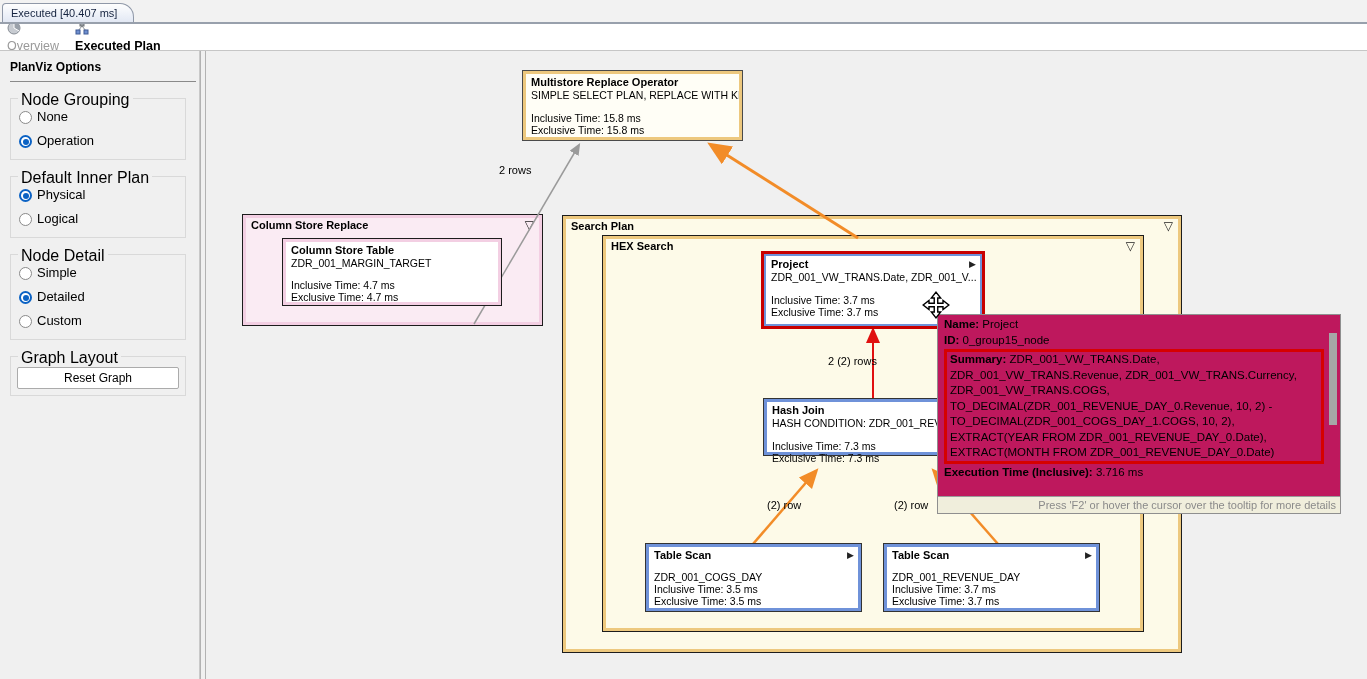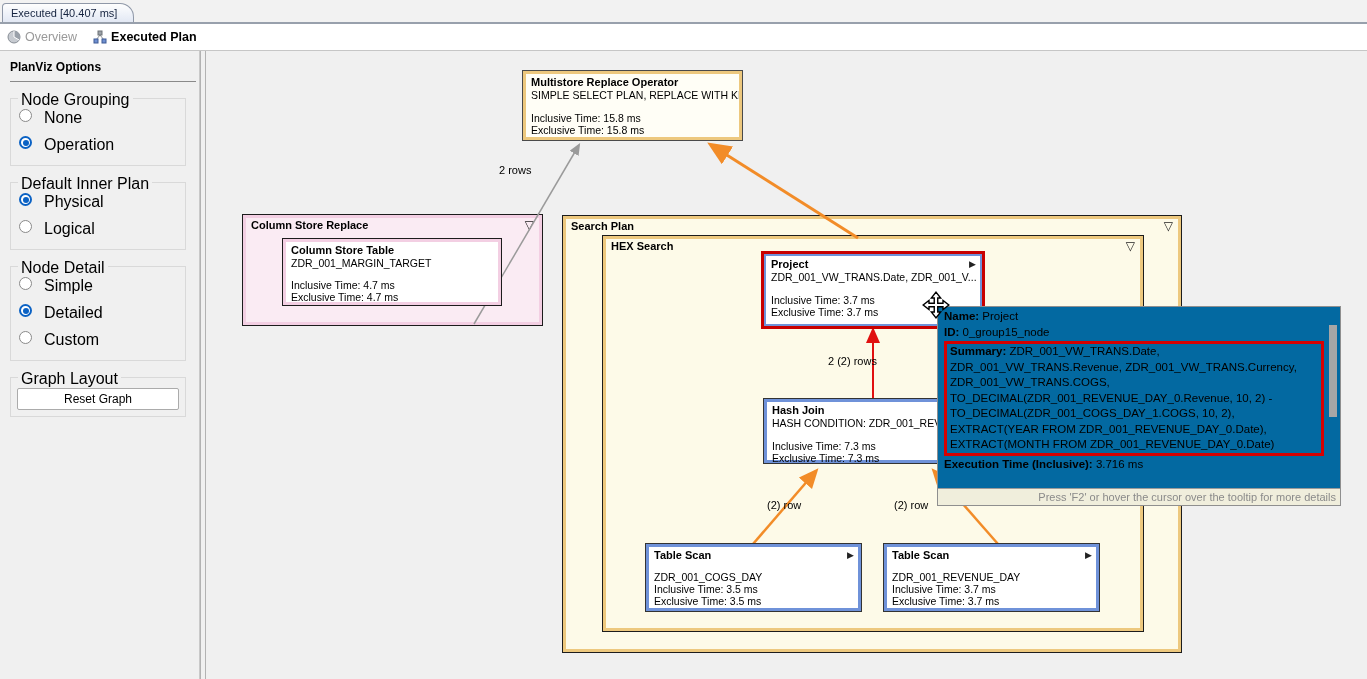--- a/index.html
+++ b/index.html
@@ -11,34 +11,34 @@
   
   .tabstrip { height:24px; background:#f2f2f2; border-bottom:2px solid #98a0ac; position:relative; }
   .tab {
     position:absolute; left:2px; top:3px; height:19px; padding:0 16px 0 8px;
     background:linear-gradient(#fefefe,#e2e8f4);
     border:1px solid #8f98a8; border-bottom:none; border-radius:4px 14px 0 0;
     font-size:11px; color:#15233f; line-height:18px; white-space:nowrap;
   }
   
   .viewbar { height:27px; background:#ffffff; border-bottom:1px solid #c6c6c6; display:flex; align-items:center; gap:16px; padding-left:7px; }
-  .vb-item { display:flex; align-items:flex-start; gap:4px; font-size:12.5px; }
+  .vb-item { display:flex; align-items:flex-start; gap:4px; font-size:12.5px;flex-direction:column; }
   .vb-overview { color:#9a9a9a; }
   .vb-plan { color:#000; font-weight:bold; }
   
   .main { display:flex; height:628px; }
   .sidebar { width:200px; background:#f0f0f0; border-right:1px solid #c9c9c9; padding-top:5px; }
   .splitter { width:6px; background:#f0f0f0; border-left:1px solid #b2b2b2; border-right:1px solid #b2b2b2; }
   .canvas { position:relative; flex:1; background:#f0f0f0; overflow:hidden; }
   
   .sb-title { font-weight:bold; font-size:12px; padding:4px 10px 0; }
   .sb-hr { border:none; border-top:1px solid #8a8a8a; margin:7px 3px 2px 10px; }
   .group { border:1px solid #d9d9d9; margin:16px 13px 0 10px; padding:6px 6px 6px 6px; position:relative; }
   .group-label { position:absolute; top:-8px; left:7px; background:#f0f0f0; padding:0 3px; font-size:16px; white-space:nowrap; }
-  .opt { display:flex; align-items:flex-start; gap:12px; padding:4px 2px 5px; font-size:16px; cursor:default; }
+  .opt { display:flex; align-items:flex-end; gap:5px; padding:4px 2px 5px; font-size:13px; cursor:default; }
   .radio { width:13px; height:13px; border-radius:50%; border:1px solid #8a8a8a; background:#fff; position:relative; flex:none; }
   .radio.sel { border:2px solid #0B62C4; }
   .radio.sel::after { content:""; position:absolute; inset:1.5px; border-radius:50%; background:#0B62C4; }
   .reset-btn { display:block; width:100%; height:22px; margin:4px 0 0; background:#fff; border:1px solid #ababab; border-radius:2px; font-size:12px; font-family:inherit; }
   
   .gnode { position:absolute; font-size:10.5px; line-height:12px; }
   .container-gold { border:3px solid #EDC87E; outline:1px solid #1c1c1c; background:#FDFAE8; }
   .container-pink { border:3px solid #F3CFE3; outline:1px solid #1c1c1c; background:#FAEBF3; }
   .frame-pink { border:3px solid #F3CFE3; outline:1px solid #1c1c1c; background:#fff; }
   .frame-gold { border:3px solid #EDC87E; outline:1px solid #4a4a4a; background:#FFFEF6; }
@@ -47,21 +47,21 @@
   .gnode .t { font-weight:bold; font-size:11px; line-height:13px; padding:2px 16px 0 5px; white-space:nowrap; overflow:hidden; }
   .gnode .l { padding:0 16px 0 5px; white-space:nowrap; overflow:hidden; }
   .gnode .sp { height:11px; }
   .ctitle { font-weight:bold; font-size:11px; line-height:13px; padding:1px 0 0 5px; }
   .collapse { position:absolute; top:0; right:5px; font-size:12px; color:#222; line-height:14px; cursor:pointer; }
   .expand { position:absolute; top:3px; right:4px; font-size:9px; color:#222; line-height:10px; cursor:pointer; }
   .elabel { position:absolute; font-size:11px; white-space:nowrap; }
   .elabel.b { font-weight:normal; }
   .edges { position:absolute; left:0; top:0; pointer-events:none; }
   
-  .tooltip { position:absolute; left:731px; top:255px; width:404px; height:200px; background:#0369a1; border:1px solid #8f8f8f; font-size:11.5px; line-height:15.5px; z-index:10; }
+  .tooltip { position:absolute; left:731px; top:263px; width:404px; height:200px; background:#be185d; border:1px solid #8f8f8f; font-size:11.5px; line-height:15.5px; z-index:10; }
   .tt-body { position:absolute; left:6px; right:16px; top:2px; bottom:18px; overflow:hidden; }
   .tt-row b, .tt-summary b { font-weight:bold; }
   .tt-summary { border:3px solid #D60000; margin:1px 0 1px; padding:0 3px; }
   .tt-footer { position:absolute; left:0; right:0; bottom:0; height:17px; background:#F0EEDC; border-top:1px solid #9a9a9a; font-size:11px; color:#8a8a8a; text-align:right; line-height:16px; padding-right:4px; }
   .tt-scroll { position:absolute; top:1px; right:1px; bottom:18px; width:12px; }
   .tt-thumb { position:absolute; top:17px; right:2px; width:8px; height:92px; background:#A6A6A6; }
   .cursor-move { position:absolute; left:716px; top:240px; z-index:11; }
 </style>
 </head>
 <body>
@@ -203,21 +203,21 @@
 
     <div class="gnode node-project" style="left:558px; top:203px; width:218px; height:72px;">
       <div class="t">Project</div>
       <span class="expand">▶</span>
       <div class="l">ZDR_001_VW_TRANS.Date, ZDR_001_V...</div>
       <div class="sp"></div>
       <div class="l">Inclusive Time: 3.7 ms</div>
       <div class="l">Exclusive Time: 3.7 ms</div>
     </div>
 
-    <div class="gnode node-blue" style="left:558px; top:348px; width:218px; height:64px;">
+    <div class="gnode node-blue" style="left:558px; top:348px; width:218px; height:56px;">
       <div class="t">Hash Join</div>
       <div class="l" style="padding-right:2px;">HASH CONDITION: ZDR_001_REV</div>
       <div class="sp"></div>
       <div class="l">Inclusive Time: 7.3 ms</div>
       <div class="l">Exclusive Time: 7.3 ms</div>
     </div>
 
     <div class="gnode node-blue" style="left:440px; top:493px; width:215px; height:67px;">
       <div class="t">Table Scan</div>
       <span class="expand">▶</span>

